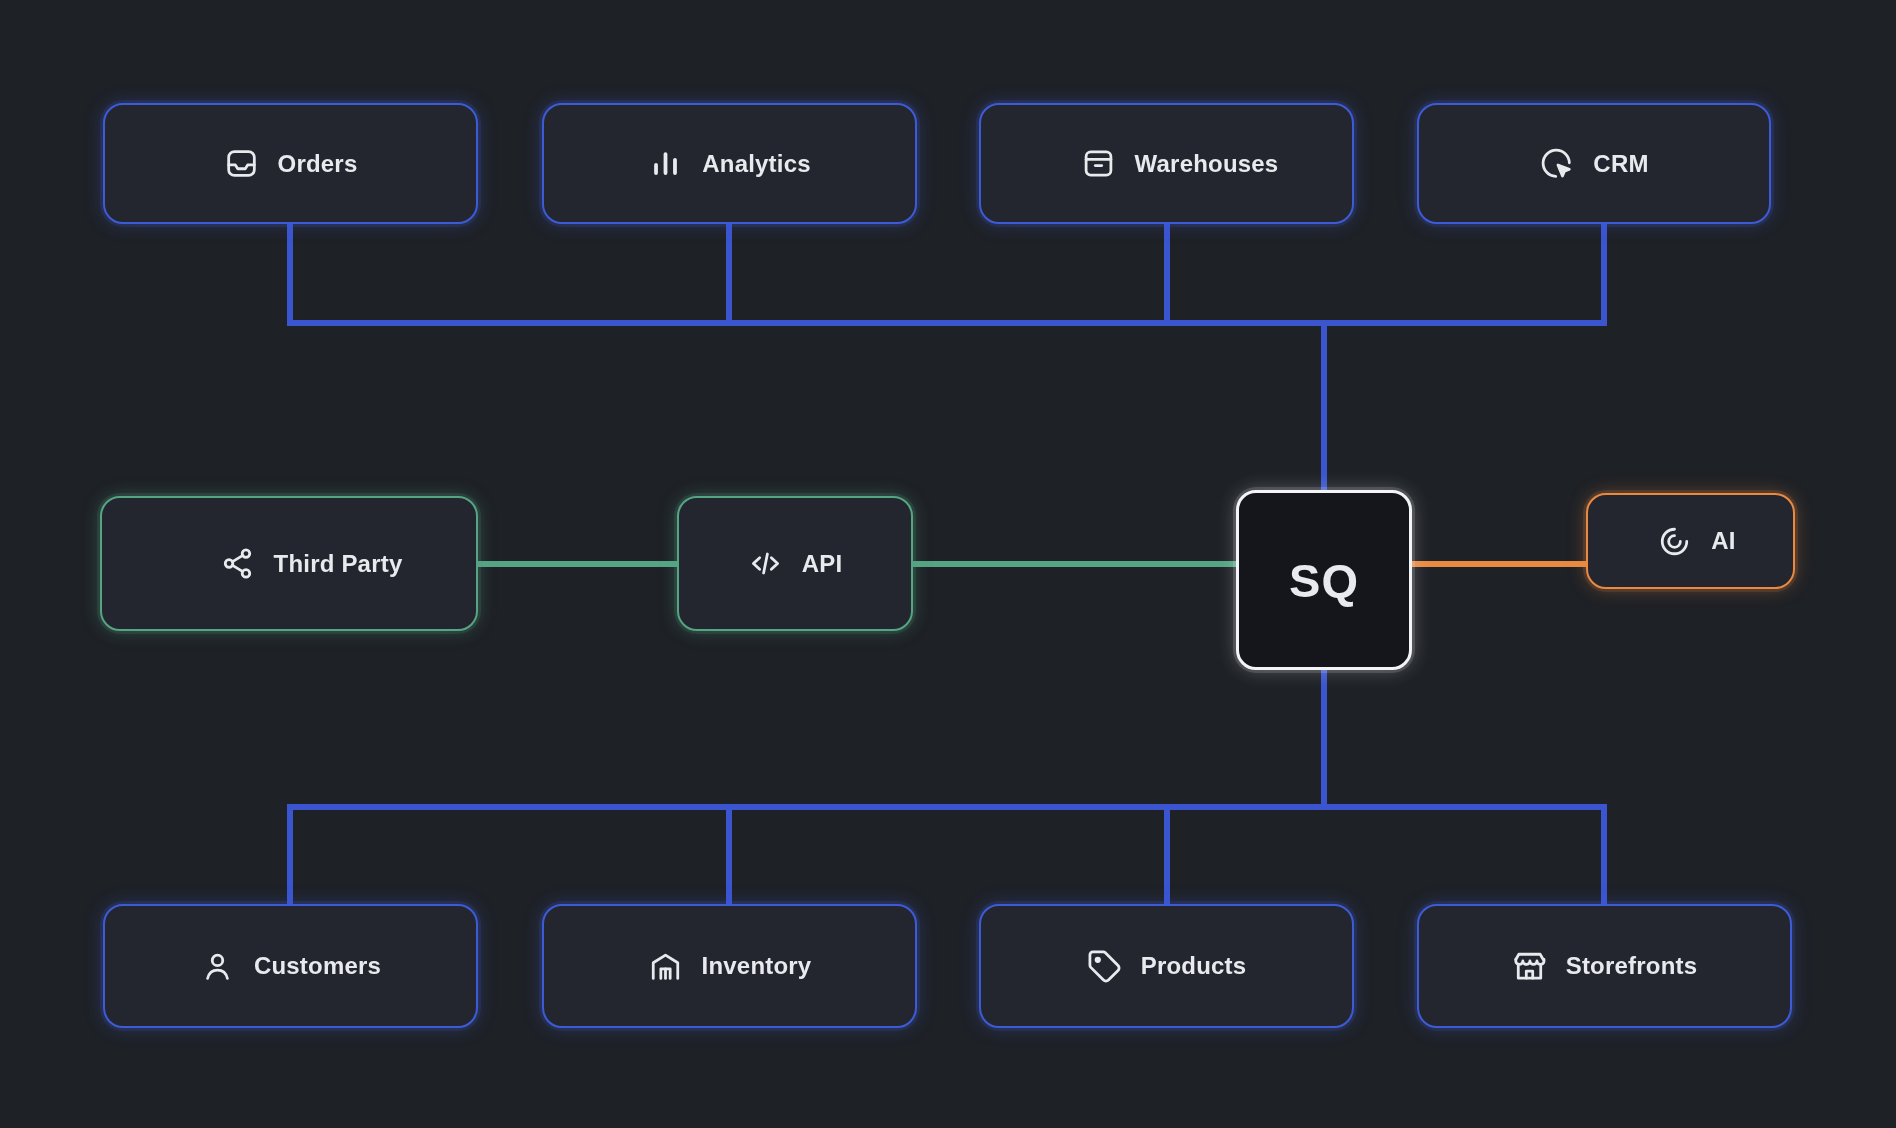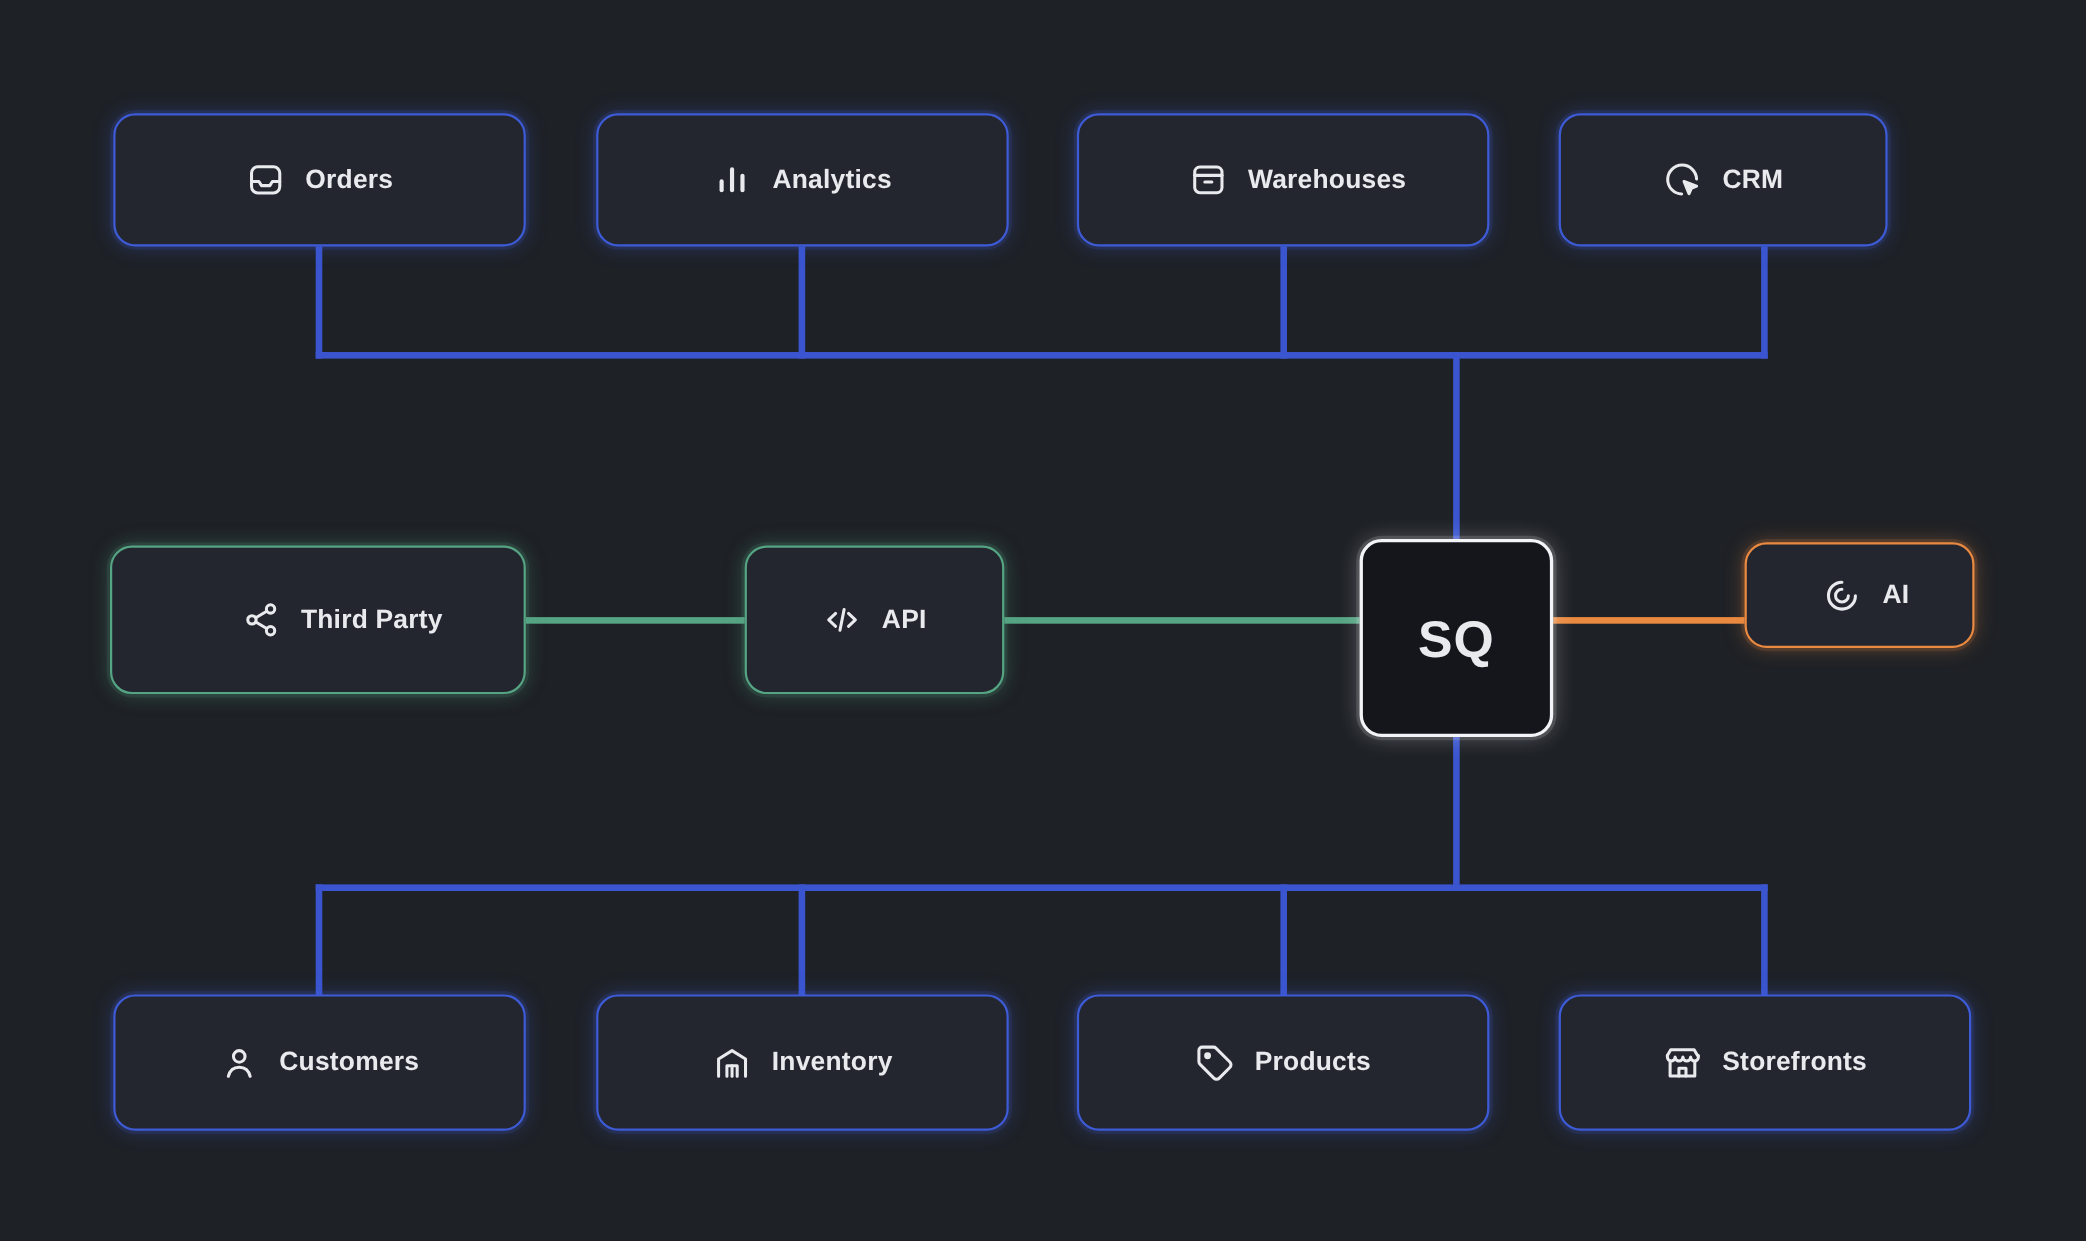--- a/index.html
+++ b/index.html
@@ -30,21 +30,21 @@
     box-shadow:0 0 0 3px rgba(85,164,131,.14),0 0 18px rgba(85,164,131,.35);}
   .node.orange{border:2px solid var(--orange);
     box-shadow:0 0 0 3px rgba(234,138,65,.14),0 0 18px rgba(234,138,65,.35);}
   .node.white{border:3px solid var(--white);background:var(--panel-dark);
     box-shadow:0 0 0 3px rgba(245,246,248,.14),0 0 20px rgba(245,246,248,.28);
     font-size:47px;font-weight:800;letter-spacing:1px;}
   
   .n-orders{left:103px;top:103px;width:375px;height:121px;}
   .n-analytics{left:542px;top:103px;width:375px;height:121px;}
   .n-warehouses{left:979px;top:103px;width:375px;height:121px;padding-left:26px;}
-  .n-crm{left:1417px;top:103px;width:299px;height:121px;}
+  .n-crm{left:1417px;top:103px;width:354px;height:121px;}
   
   .n-third{left:100px;top:496px;width:378px;height:135px;padding-left:44px;}
   .n-api{left:677px;top:496px;width:236px;height:135px;}
   .n-sq{left:1236px;top:490px;width:176px;height:180px;}
   .n-ai{left:1586px;top:493px;width:209px;height:96px;padding-left:12px;}
   
   .n-customers{left:103px;top:904px;width:375px;height:124px;}
   .n-inventory{left:542px;top:904px;width:375px;height:124px;text-align:right;}
   .n-products{left:979px;top:904px;width:375px;height:124px;}
   .n-storefronts{left:1417px;top:904px;width:375px;height:124px;}

